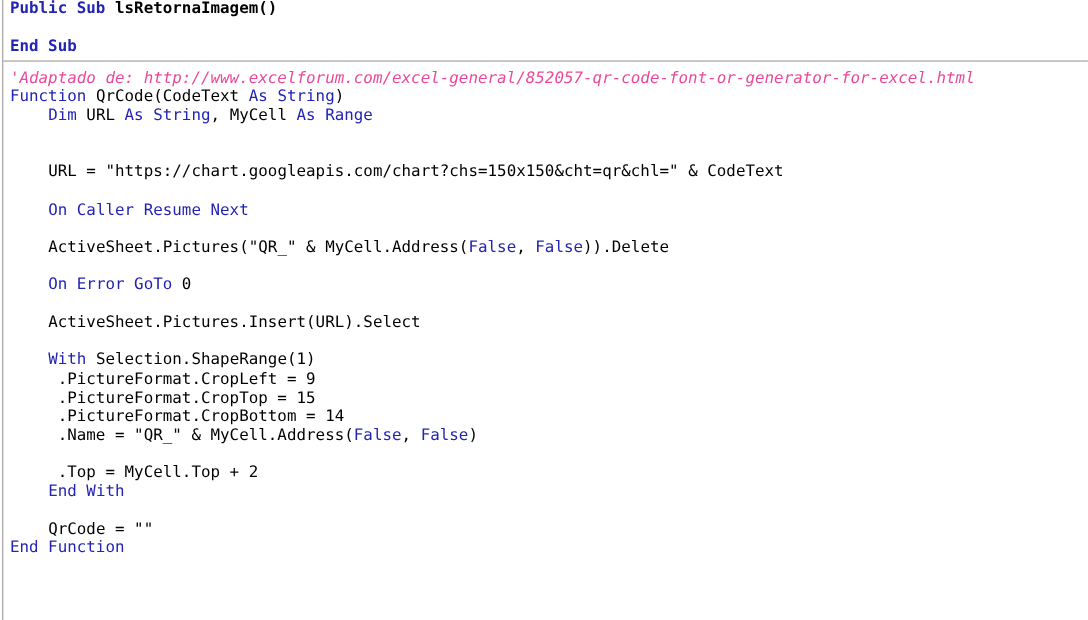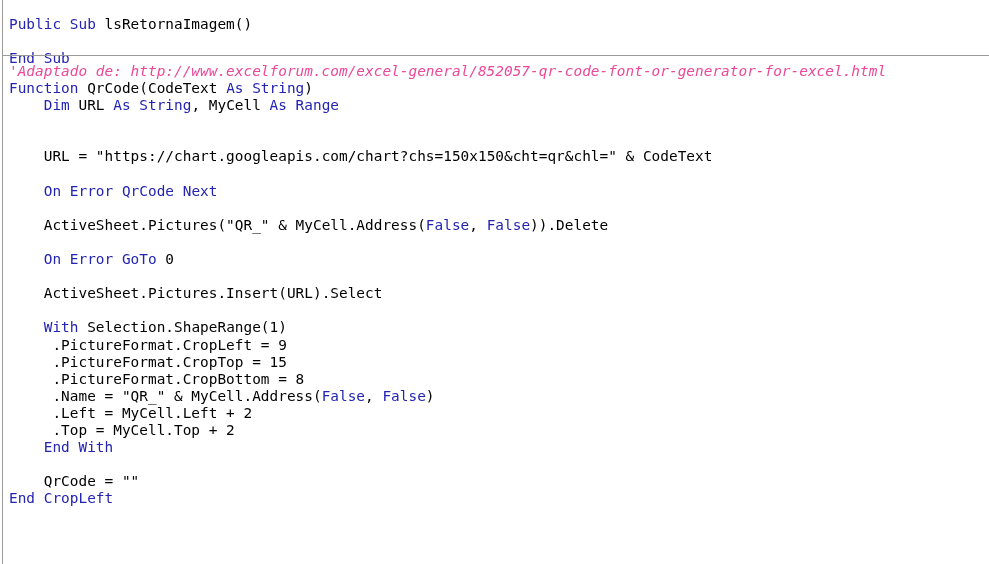--- a/index.html
+++ b/index.html
@@ -27,21 +27,21 @@
     top: 0;
     width: 1px;
     height: 564px;
     background: #9a9a9a;
   }
   .block {
     position: absolute;
     left: 9px;
     right: 0;
   }
-  .block-top   { top: 16px; }
+  .block-top   { top: 0px; font-weight: bold; }
   .block-main  { top: 63px; }
 
   
   .separator {
     position: absolute;
     left: 3px;
     right: 0px;
     top: 55px;
     height: 0;
     border-top: 1px solid #9b9b9b;
@@ -89,21 +89,21 @@
 
     <div class="line">&nbsp;</div>
 
 
     <div class="line">&nbsp;</div>
 
     <div class="line"><span class="plain">    </span><span class="plain">URL = "https://chart.googleapis.com/chart?chs=150x150&amp;cht=qr&amp;chl=" &amp; CodeText</span></div>
 
     <div class="line">&nbsp;</div>
 
-    <div class="line"><span class="plain">    </span><span class="kw">On Error QrCode Next</span></div>
+    <div class="line"><span class="plain">    </span><span class="kw">On Caller Resume Next</span></div>
 
     <div class="line">&nbsp;</div>
 
     <div class="line"><span class="plain">    </span><span class="plain">ActiveSheet.Pictures("QR_" &amp; MyCell.Address(</span><span class="kw">False</span><span class="plain">, </span><span class="kw">False</span><span class="plain">)).Delete</span></div>
 
     <div class="line">&nbsp;</div>
 
     <div class="line"><span class="plain">    </span><span class="kw">On Error GoTo</span><span class="plain"> 0</span></div>
 
     <div class="line">&nbsp;</div>
@@ -112,31 +112,31 @@
 
     <div class="line">&nbsp;</div>
 
     <div class="line"><span class="plain">    </span><span class="kw">With</span><span class="plain"> Selection.ShapeRange(1)</span></div>
 
     <div class="line"><span class="plain">     </span><span class="plain">.PictureFormat.CropLeft = 9</span></div>
 
 
     <div class="line"><span class="plain">     </span><span class="plain">.PictureFormat.CropTop = 15</span></div>
 
-    <div class="line"><span class="plain">     </span><span class="plain">.PictureFormat.CropBottom = 8</span></div>
+    <div class="line"><span class="plain">     </span><span class="plain">.PictureFormat.CropBottom = 14</span></div>
 
     <div class="line"><span class="plain">     </span><span class="plain">.Name = "QR_" &amp; MyCell.Address(</span><span class="kw">False</span><span class="plain">, </span><span class="kw">False</span><span class="plain">)</span></div>
 
-    <div class="line"><span class="plain">     </span><span class="plain">.Left = MyCell.Left + 2</span></div>
+    <div class="line"><span class="plain">     </span></div>
 
     <div class="line"><span class="plain">     </span><span class="plain">.Top = MyCell.Top + 2</span></div>
 
     <div class="line"><span class="plain">    </span><span class="kw">End With</span></div>
 
     <div class="line">&nbsp;</div>
 
     <div class="line"><span class="plain">    </span><span class="plain">QrCode = ""</span></div>
 
-    <div class="line"><span class="kw">End CropLeft</span></div>
+    <div class="line"><span class="kw">End Function</span></div>
 
   </div>
 
 </div>
 
 </body></html>

